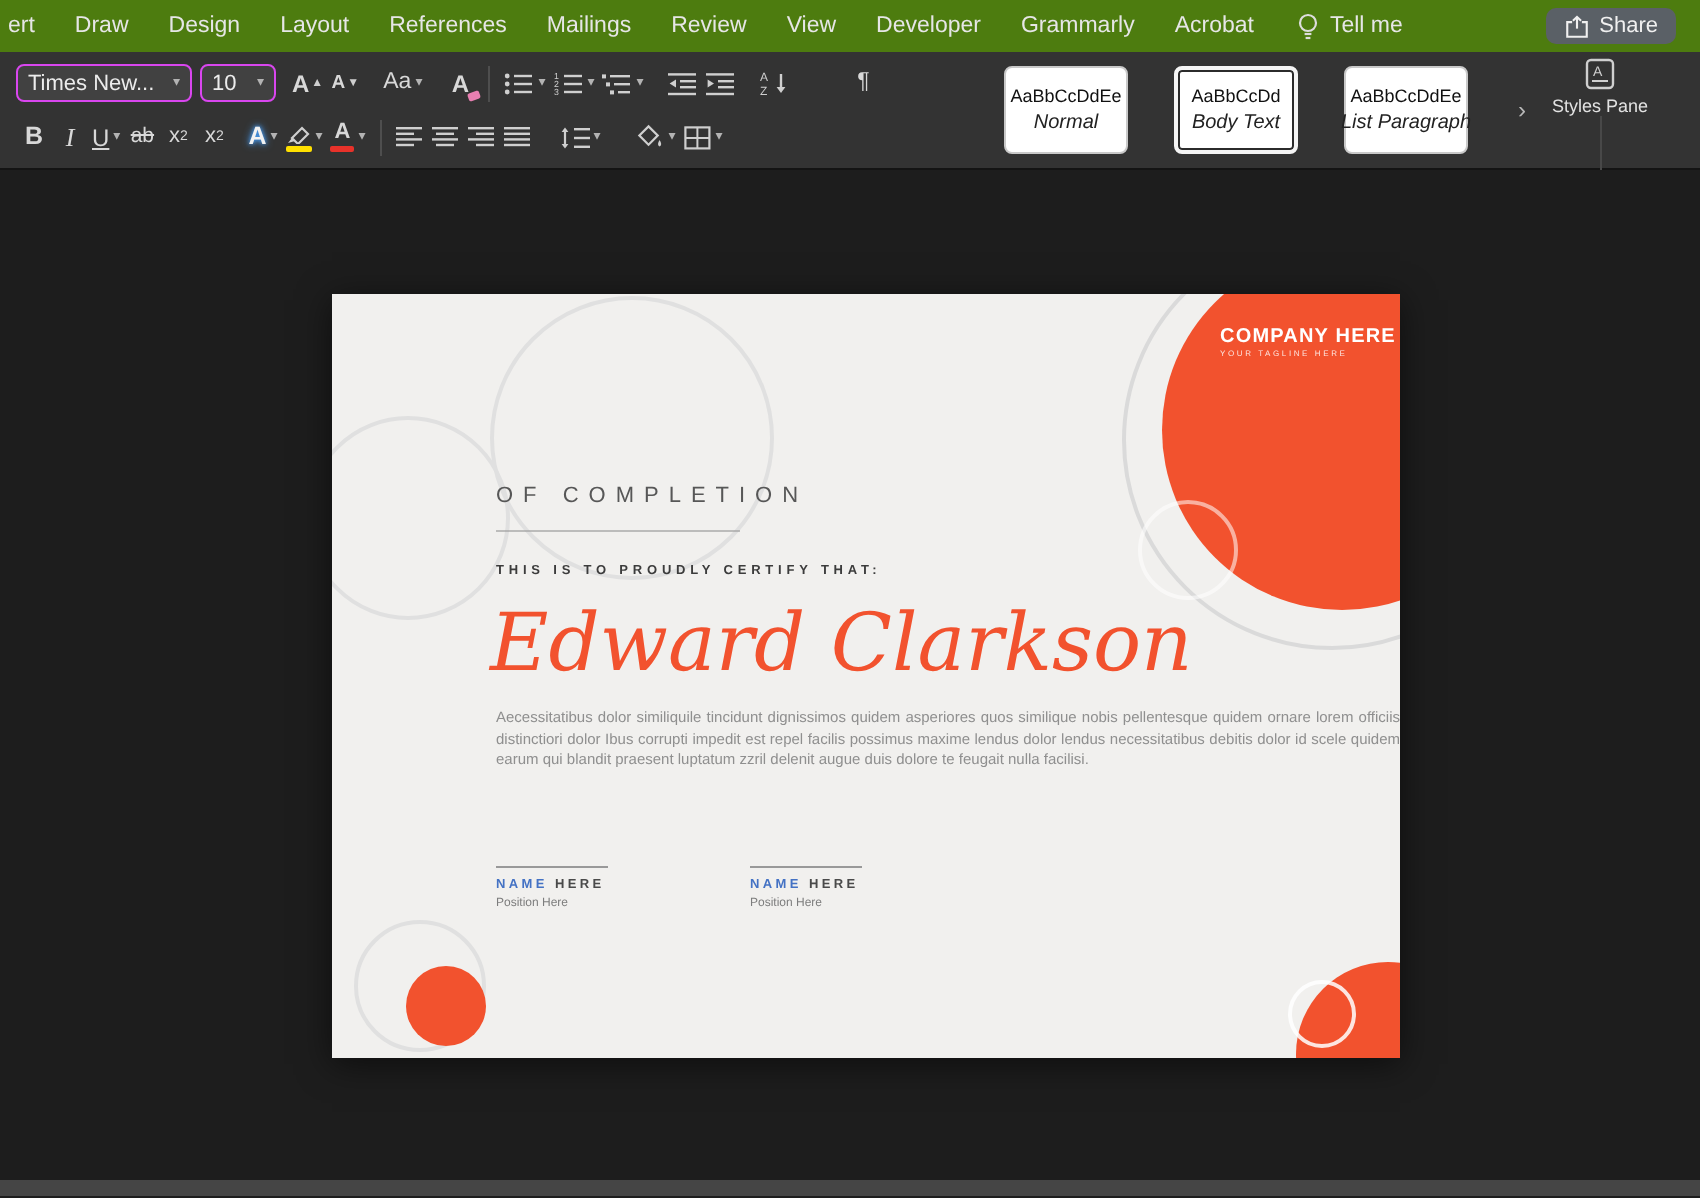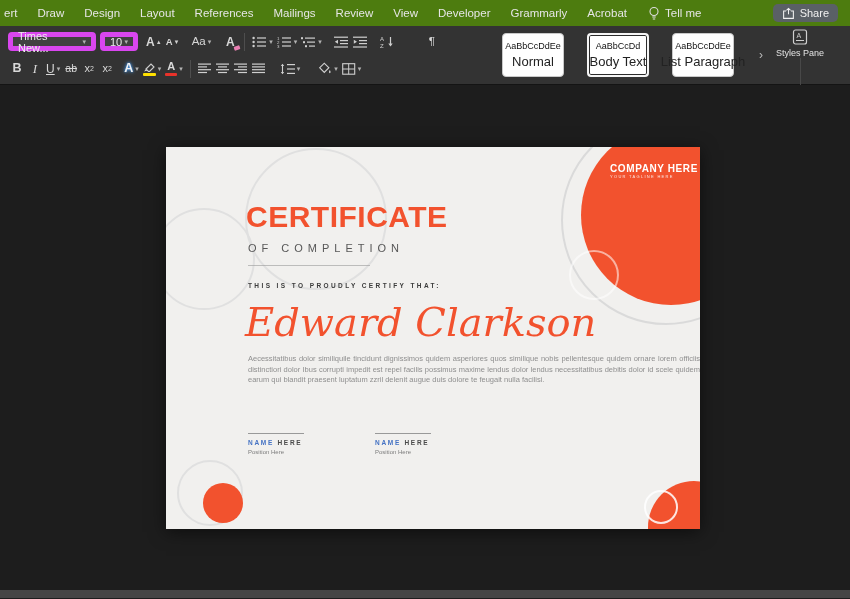--- a/index.html
+++ b/index.html
@@ -16,21 +16,21 @@
     background:#5a6066; border:none; color:#f0f0f0; font-size:11px;
     border-radius:5px; height:18px; padding:0 9px; font-family:inherit; }
 
   
   .ribbon { height:59px; background:#333333; border-bottom:1px solid #141414;
     display:flex; align-items:center; }
   .ribbon-left { width:480px; padding:3px 0 3px 8px; display:flex;
     flex-direction:column; gap:3px; }
   .rrow { display:flex; align-items:center; height:24px; }
   .sel { display:flex; align-items:center; justify-content:space-between;
-    background:#414141; border:5px solid #d946ef; border-radius:4px;
+    background:#414141; border:1px solid #d946ef; border-radius:4px;
     height:19px; padding:0 5px; color:#ececec; font-size:11px; }
   .sel.font { width:88px; margin-right:4px; }
   .sel.size { width:38px; margin-right:6px; }
   .chev { font-size:7px; color:#b3b3b3; margin-left:2px; line-height:1; }
   .rbtn { display:inline-flex; align-items:center; justify-content:center;
     height:20px; min-width:18px; padding:0 2px; background:transparent;
     border:none; border-radius:3px; color:#d8d8d8; font-size:11.5px;
     font-family:inherit; line-height:1; }
   .rbtn svg { display:block; }
   .vd { width:1px; height:18px; background:#4e4e4e; margin:0 5px; flex:none; }
@@ -53,21 +53,21 @@
   .fcbar{width:12px;height:3px;background:#e8322a;border-radius:1px}
   .fcA{font-weight:bold;font-size:11px;line-height:1}
 
   
   .styles-gallery{display:flex; align-items:center; gap:23px; margin-left:22px;}
   .style-card{width:62px; height:44px; background:#ffffff; border:1px solid #c9c9c9;
     border-radius:4px; display:flex; flex-direction:column; align-items:center;
     justify-content:center; gap:3px; }
   .style-card.selected{border:2px solid #f5f5f5; box-shadow:0 0 0 1px #2b2b2b inset;}
   .style-sample{font-size:9px; color:#111; white-space:nowrap;}
-  .style-label{font-size:13px; color:#222; white-space:nowrap;}
+  .style-label{font-size:10px; color:#222; white-space:nowrap;font-style:italic;}
   .gal-chev{color:#b9b9b9; font-size:12px; margin:0 2px;}
 
   .ribbon-right{display:flex; align-items:center; height:52px; margin-left:4px;flex-direction:column;}
   .big-tool{display:flex; flex-direction:column; align-items:center;
     justify-content:center; gap:3px; color:#e2e2e2; font-size:9px;
     text-align:center; padding:0 7px; line-height:1.15; background:none;
     border:none; font-family:inherit;}
   .vd-tall{width:1px; height:44px; background:#484848; margin:0 2px; flex:none;}
 
   
@@ -394,21 +394,20 @@
       <circle cx="428" cy="128" r="24" fill="none" stroke="rgba(255,255,255,0.55)" stroke-width="2"></circle>
       <circle class="ring" cx="44" cy="346" r="32"></circle>
       <circle class="accent-fill" cx="57" cy="356" r="20"></circle>
       <circle class="accent-fill" cx="528" cy="380" r="46"></circle>
       <circle cx="495" cy="360" r="16" fill="none" stroke="rgba(255,255,255,0.85)" stroke-width="2"></circle>
     </svg>
 
     <div class="abs company">COMPANY HERE</div>
     <div class="abs tagline">YOUR TAGLINE HERE</div>
 
-    <div class="abs cert-title">CERTIFICATE</div>
     <div class="abs cert-sub">OF COMPLETION</div>
     <div class="abs cert-rule"></div>
     <div class="abs certify">THIS IS TO PROUDLY CERTIFY THAT:</div>
     <div class="abs recipient">Edward Clarkson</div>
     <div class="abs cert-body">Aecessitatibus dolor similiquile tincidunt dignissimos quidem asperiores quos similique nobis pellentesque quidem ornare lorem officiis distinctiori dolor Ibus corrupti impedit est repel facilis possimus maxime lendus dolor lendus necessitatibus debitis dolor id scele quidem earum qui blandit praesent luptatum zzril delenit augue duis dolore te feugait nulla facilisi.</div>
 
     <div class="abs sig s0">
       <div class="sig-line"></div>
       <div class="sig-name">
         <span class="blue">NAME</span>

